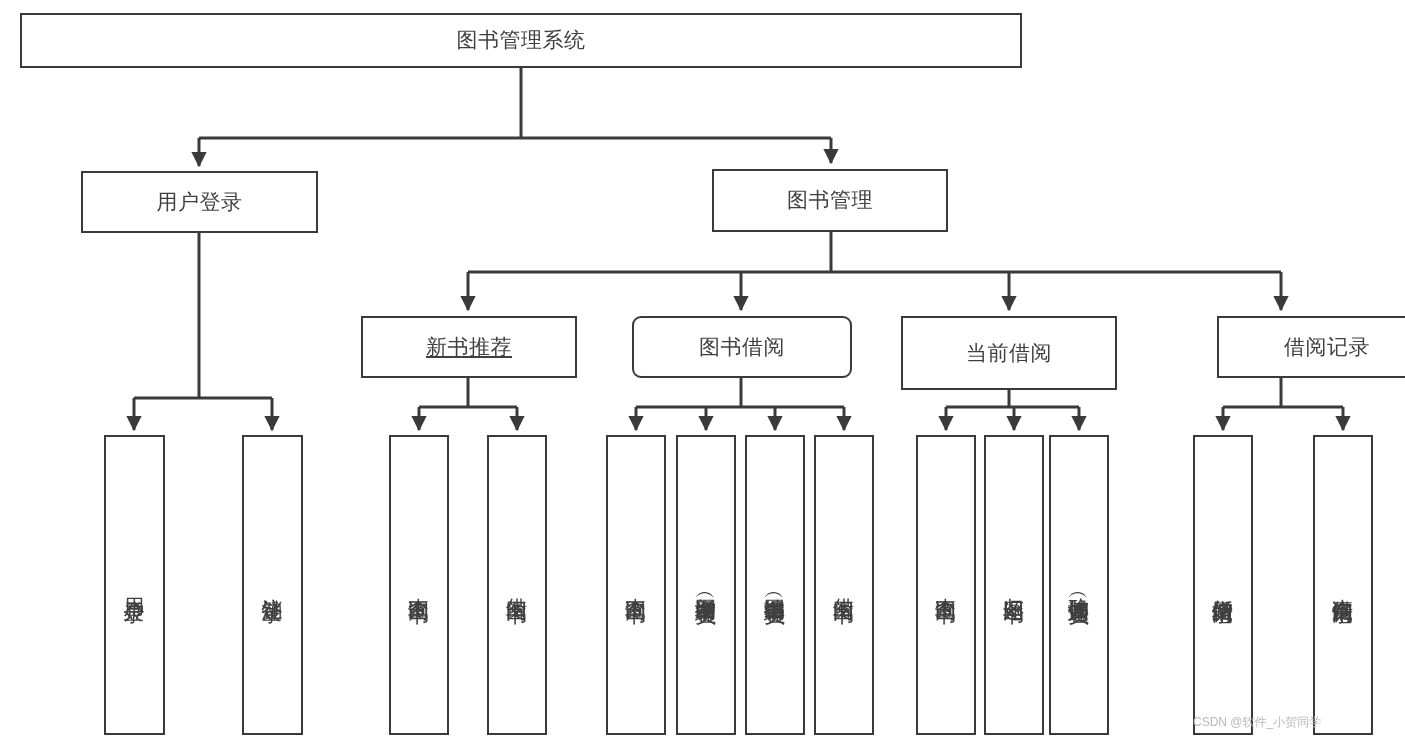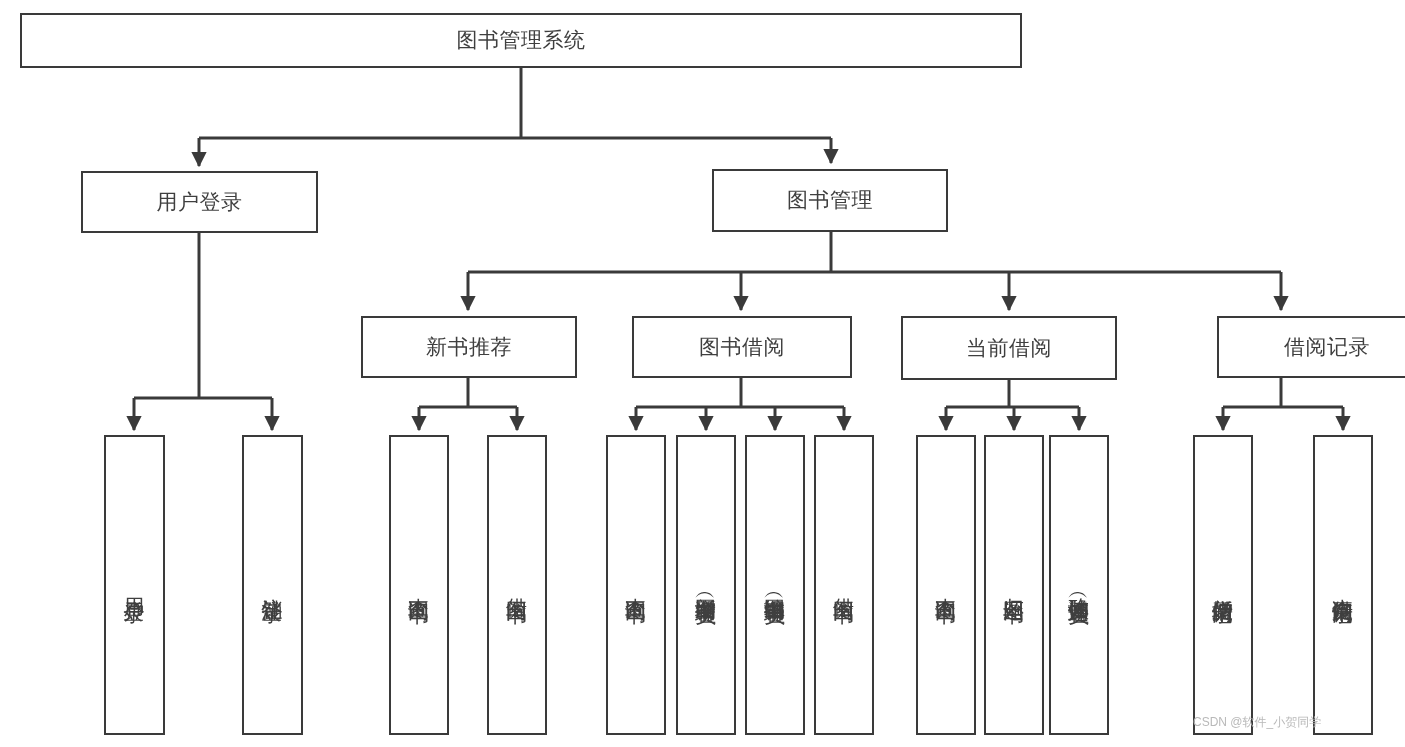--- a/index.html
+++ b/index.html
@@ -133,29 +133,29 @@
   </div>
 
   <div class="node-box" style="left:81px; top:171px; width:237px; height:62px;">
     <span class="node-label">用户登录</span>
   </div>
 
   <div class="node-box" style="left:712px; top:169px; width:236px; height:63px;justify-content:center;">
     <span class="node-label">图书管理</span>
   </div>
 
-  <div class="node-box" style="left:361px; top:316px; width:216px; height:62px;">
+  <div class="node-box" style="left:361px; top:316px; width:216px; height:62px;text-decoration:underline;">
     <span class="node-label">新书推荐</span>
   </div>
 
-  <div class="node-box" style="left:632px; top:316px; width:220px; height:62px;">
+  <div class="node-box" style="left:632px; top:316px; width:220px; height:62px;border-radius:9px;">
     <span class="node-label">图书借阅</span>
   </div>
 
-  <div class="node-box" style="left:901px; top:316px; width:216px; height:64px;">
+  <div class="node-box" style="left:901px; top:316px; width:216px; height:74px;">
     <span class="node-label">当前借阅</span>
   </div>
 
   <div class="node-box" style="left:1170px; top:316px; width:220px; height:62px;margin-left:47px;">
     <span class="node-label">借阅记录</span>
   </div>
 
   <div class="node-box leaf" style="left:104px; top:435px; width:61px; height:300px;">
     <span class="node-label">用户登录</span>
   </div>

